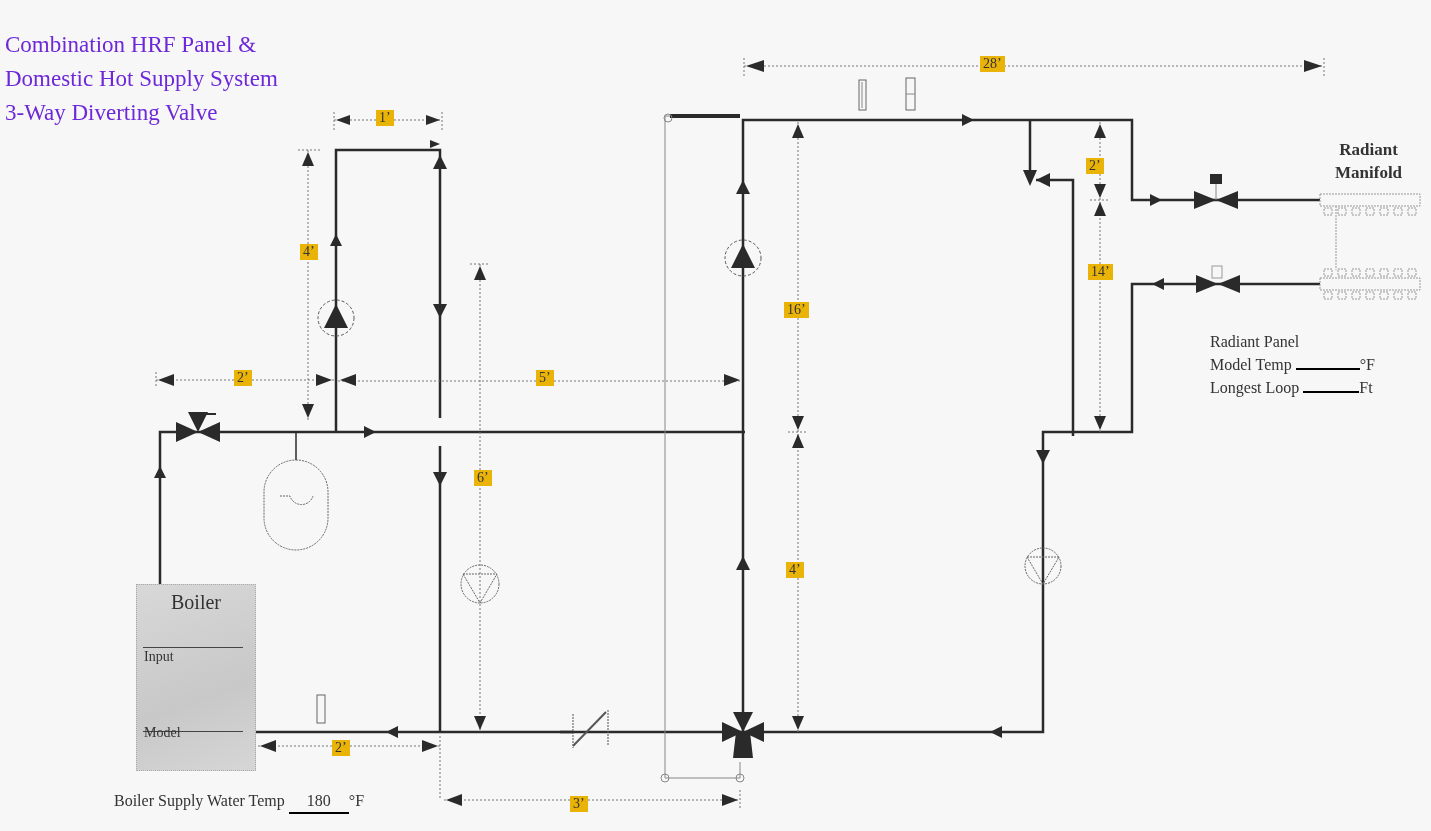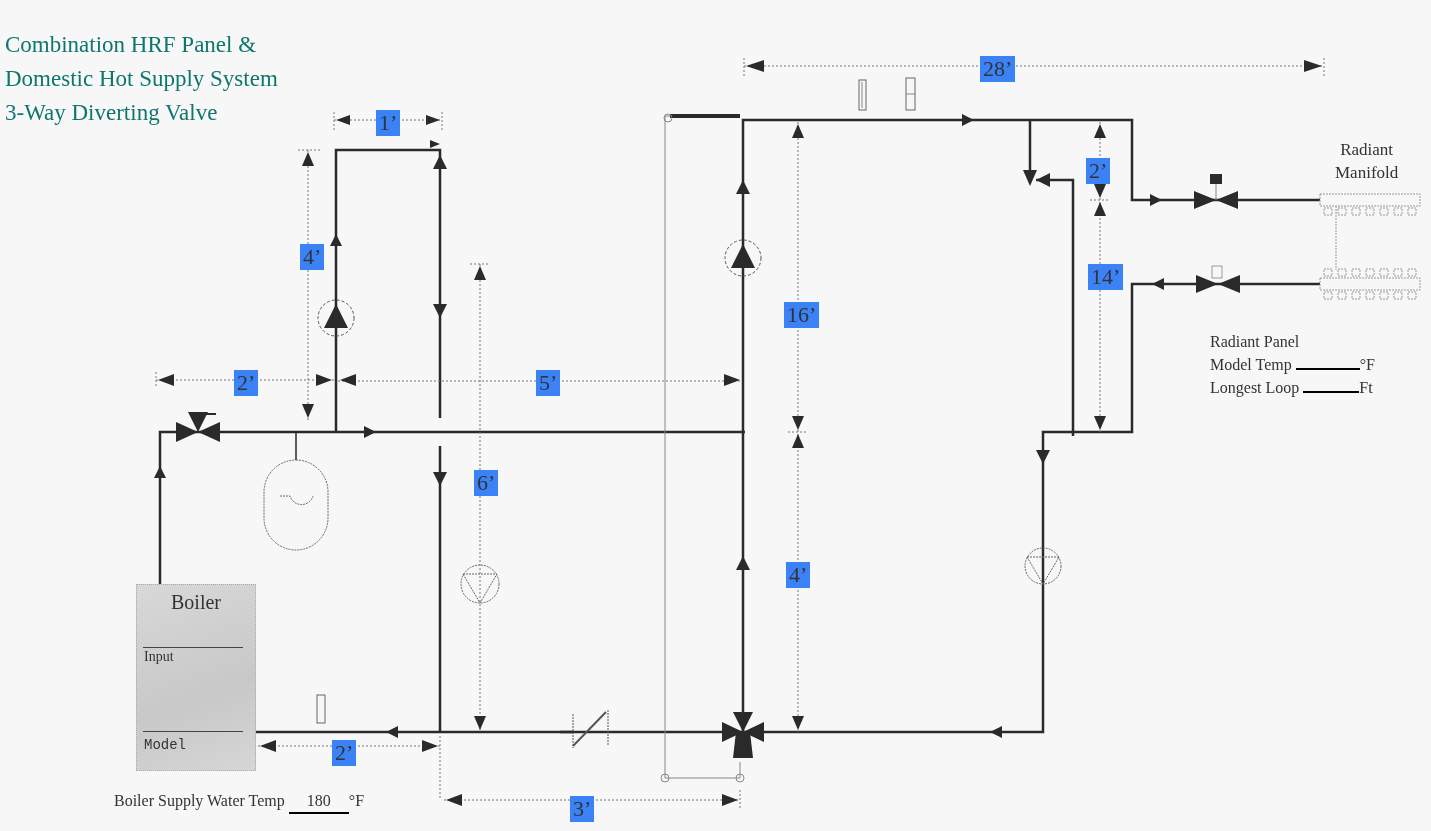--- a/index.html
+++ b/index.html
@@ -1,20 +1,20 @@
 <!DOCTYPE html>
 <html><head>
 <meta charset="utf-8">
 <style>
   html,body{margin:0;padding:0;}
   body{width:1431px;height:831px;background:#f7f7f7;position:relative;overflow:hidden;font-family:"Liberation Serif",serif;color:#333;}
   svg{position:absolute;left:0;top:0;}
   .txt{position:absolute;font-family:"Liberation Serif",serif;color:#333;white-space:nowrap;}
-  .title{left:5px;top:28px;font-size:23px;line-height:34px;color:#0f766e;}
-  .dim{font-size:22px;background:#3b82f6;padding:0 3px;}
+  .title{left:5px;top:28px;font-size:23px;line-height:34px;color:#6d28d9;}
+  .dim{font-size:14px;background:#eab308;padding:0 3px;}
   .lbl{font-size:16px;line-height:23px;}
   .boiler-box{position:absolute;left:136px;top:584px;width:118px;height:185px;background:linear-gradient(160deg,#d8d8d8,#c8c8c8 60%,#d6d6d6);border:1px dotted #aaa;}
   .boiler-title{position:absolute;left:0;top:6px;width:118px;text-align:center;font-size:20px;}
   .boiler-line{position:absolute;left:6px;width:100px;border-top:1px solid #444;}
   .boiler-sub{position:absolute;left:7px;font-size:14px;}
   .blank{display:inline-block;border-bottom:2px solid #000000;min-width:60px;text-align:center;}
 </style>
 </head>
 <body>
 
@@ -241,28 +241,28 @@
 <div class="txt dim" style="left:1086px;top:158px;">2’</div>
 <div class="txt dim" style="left:1088px;top:264px;">14’</div>
 <div class="txt dim" style="left:332px;top:740px;">2’</div>
 <div class="txt dim" style="left:570px;top:796px;">3’</div>
 
 <div class="boiler-box">
   <div class="boiler-title">Boiler</div>
   <div class="boiler-line" style="top:62px;"></div>
   <div class="boiler-sub" style="top:64px;">Input</div>
   <div class="boiler-line" style="top:146px;"></div>
-  <div class="boiler-sub" style="top:152px;font-family:Liberation Mono, monospace;">Model</div>
+  <div class="boiler-sub" style="top:140px;">Model</div>
 </div>
 <div class="txt lbl" style="left:114px;top:789px;">
   <span>Boiler Supply Water Temp</span>
   <span class="blank">180</span><span>°F</span>
 </div>
 
-<div class="txt lbl" style="left:1335px;top:138px;font-size:17px;text-align:center;">
+<div class="txt lbl" style="left:1335px;top:138px;font-size:17px;text-align:center;font-weight:bold;">
   <div>Radiant</div>
   <div>Manifold</div>
 </div>
 
 <div class="txt lbl" style="left:1210px;top:330px;">
   <div>Radiant Panel</div>
   <div>
     <span>Model Temp</span>
     <span class="blank" style="min-width:64px;"></span><span>°F</span>
   </div>

